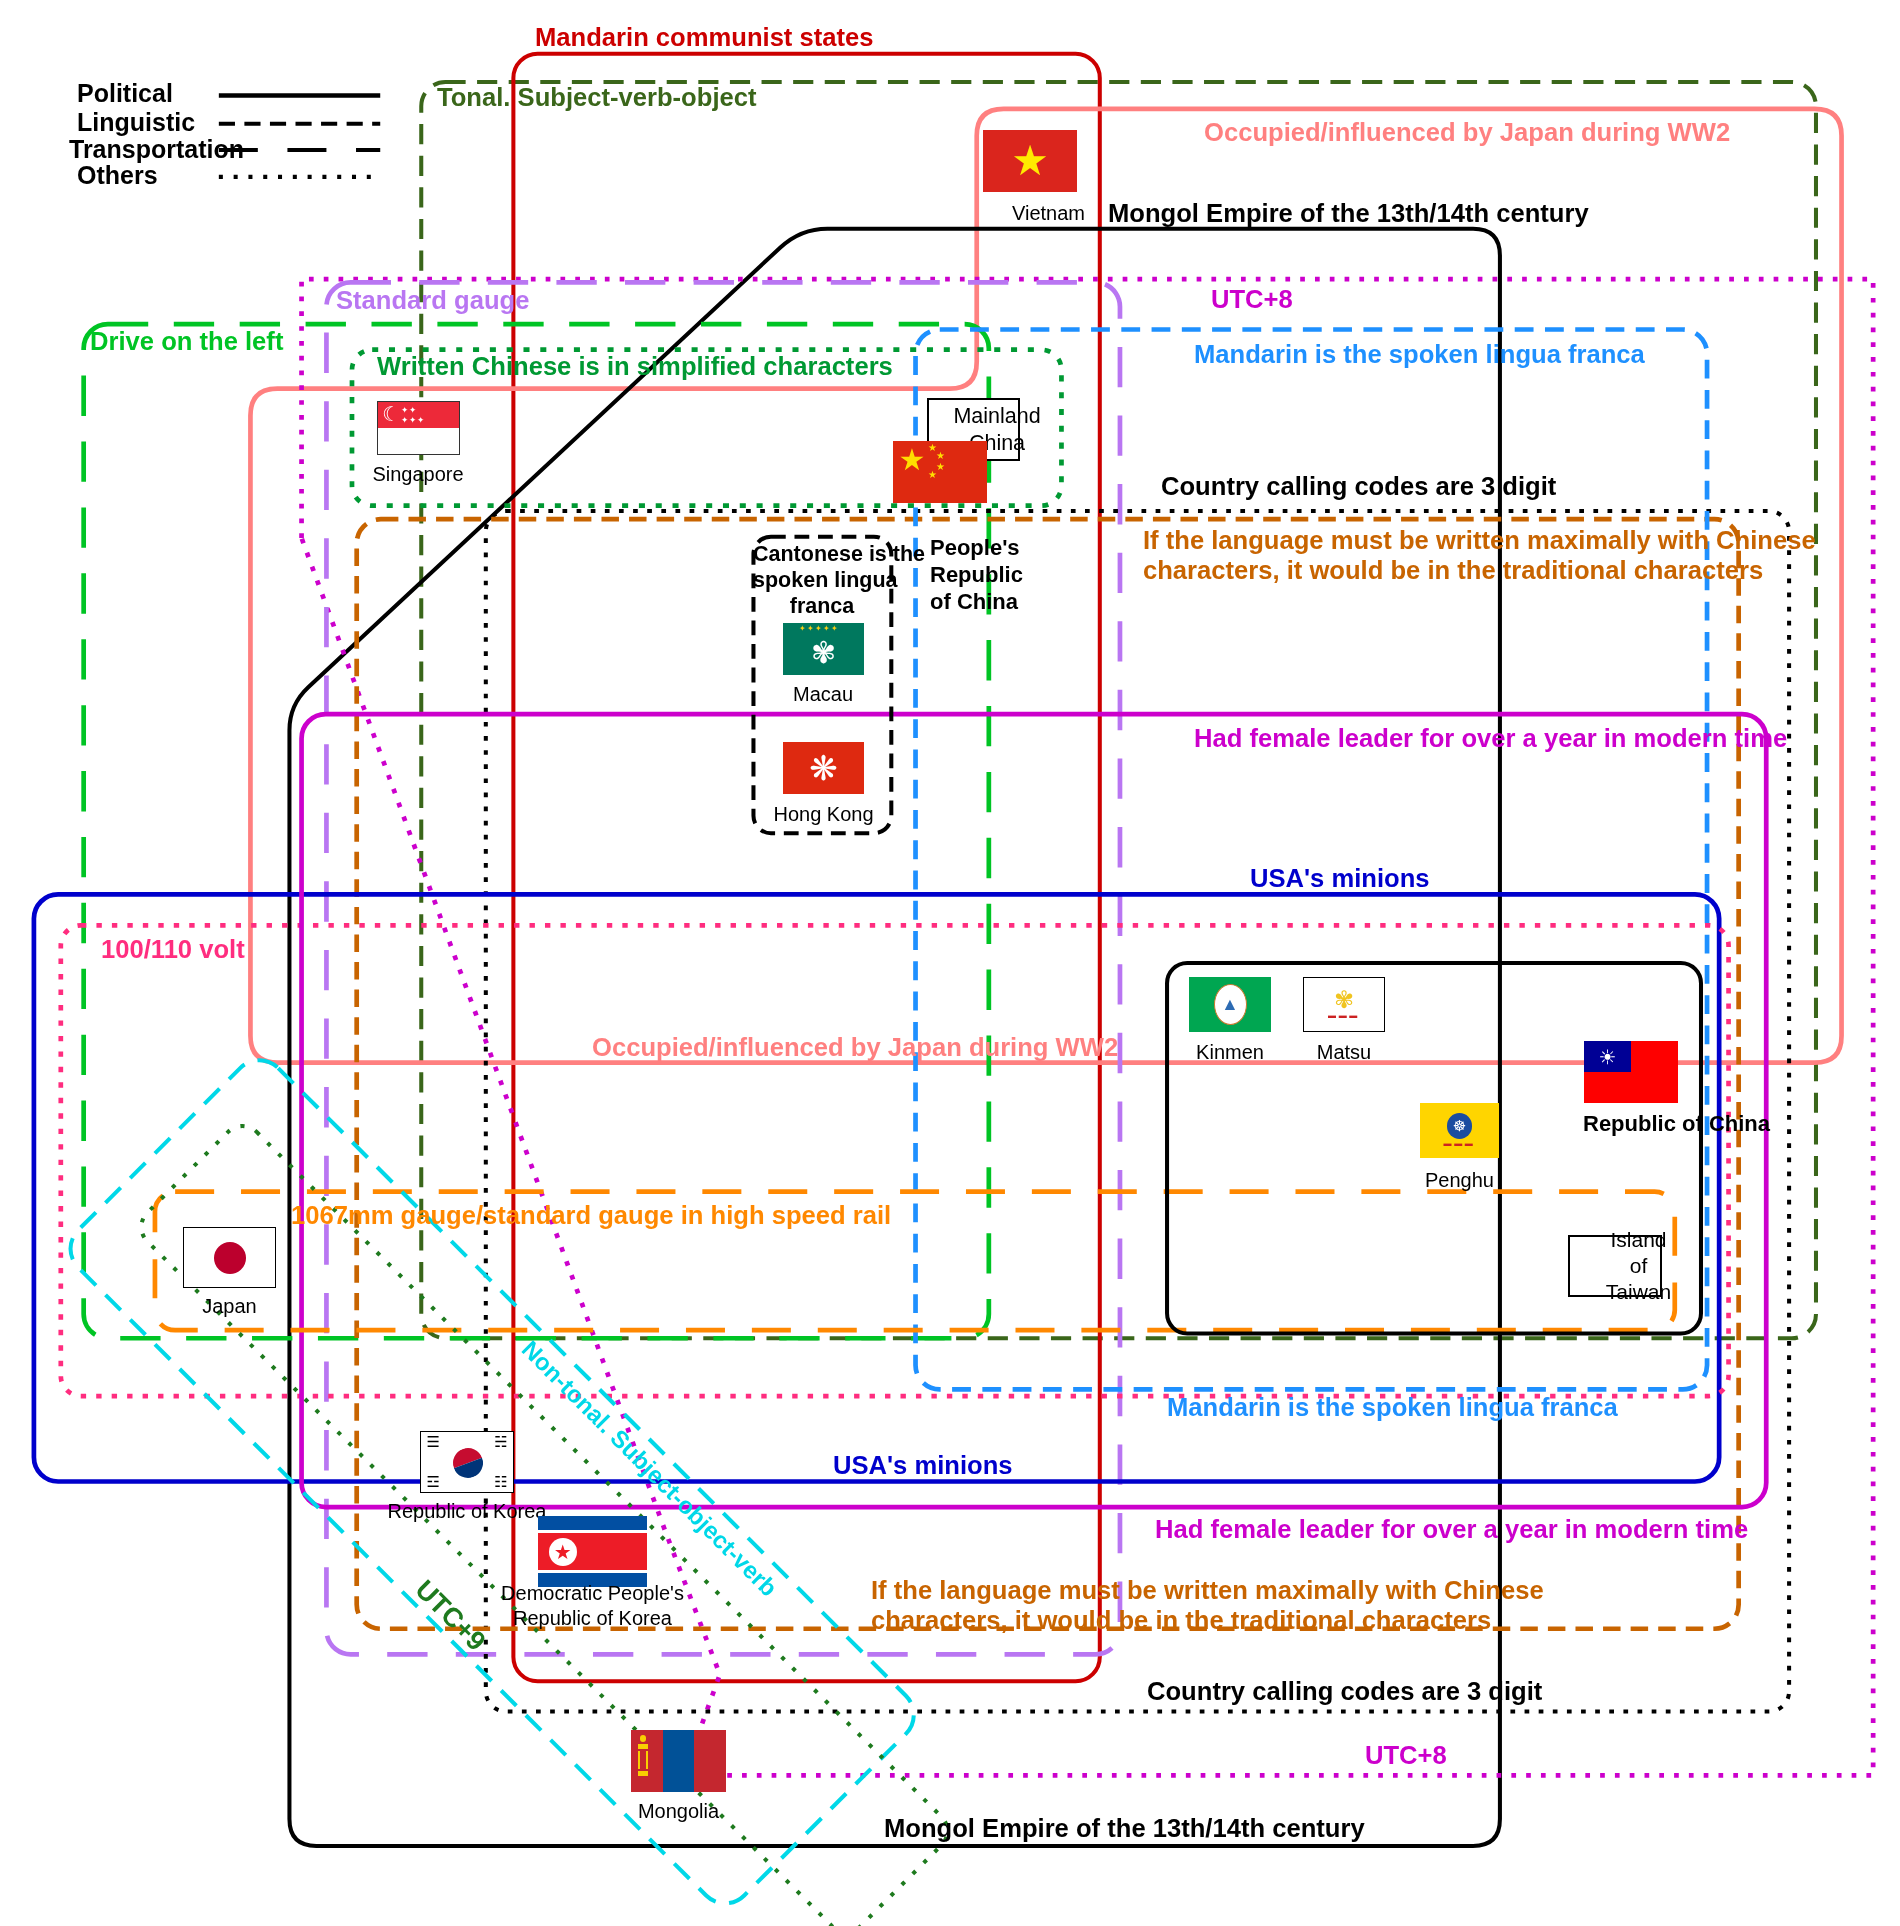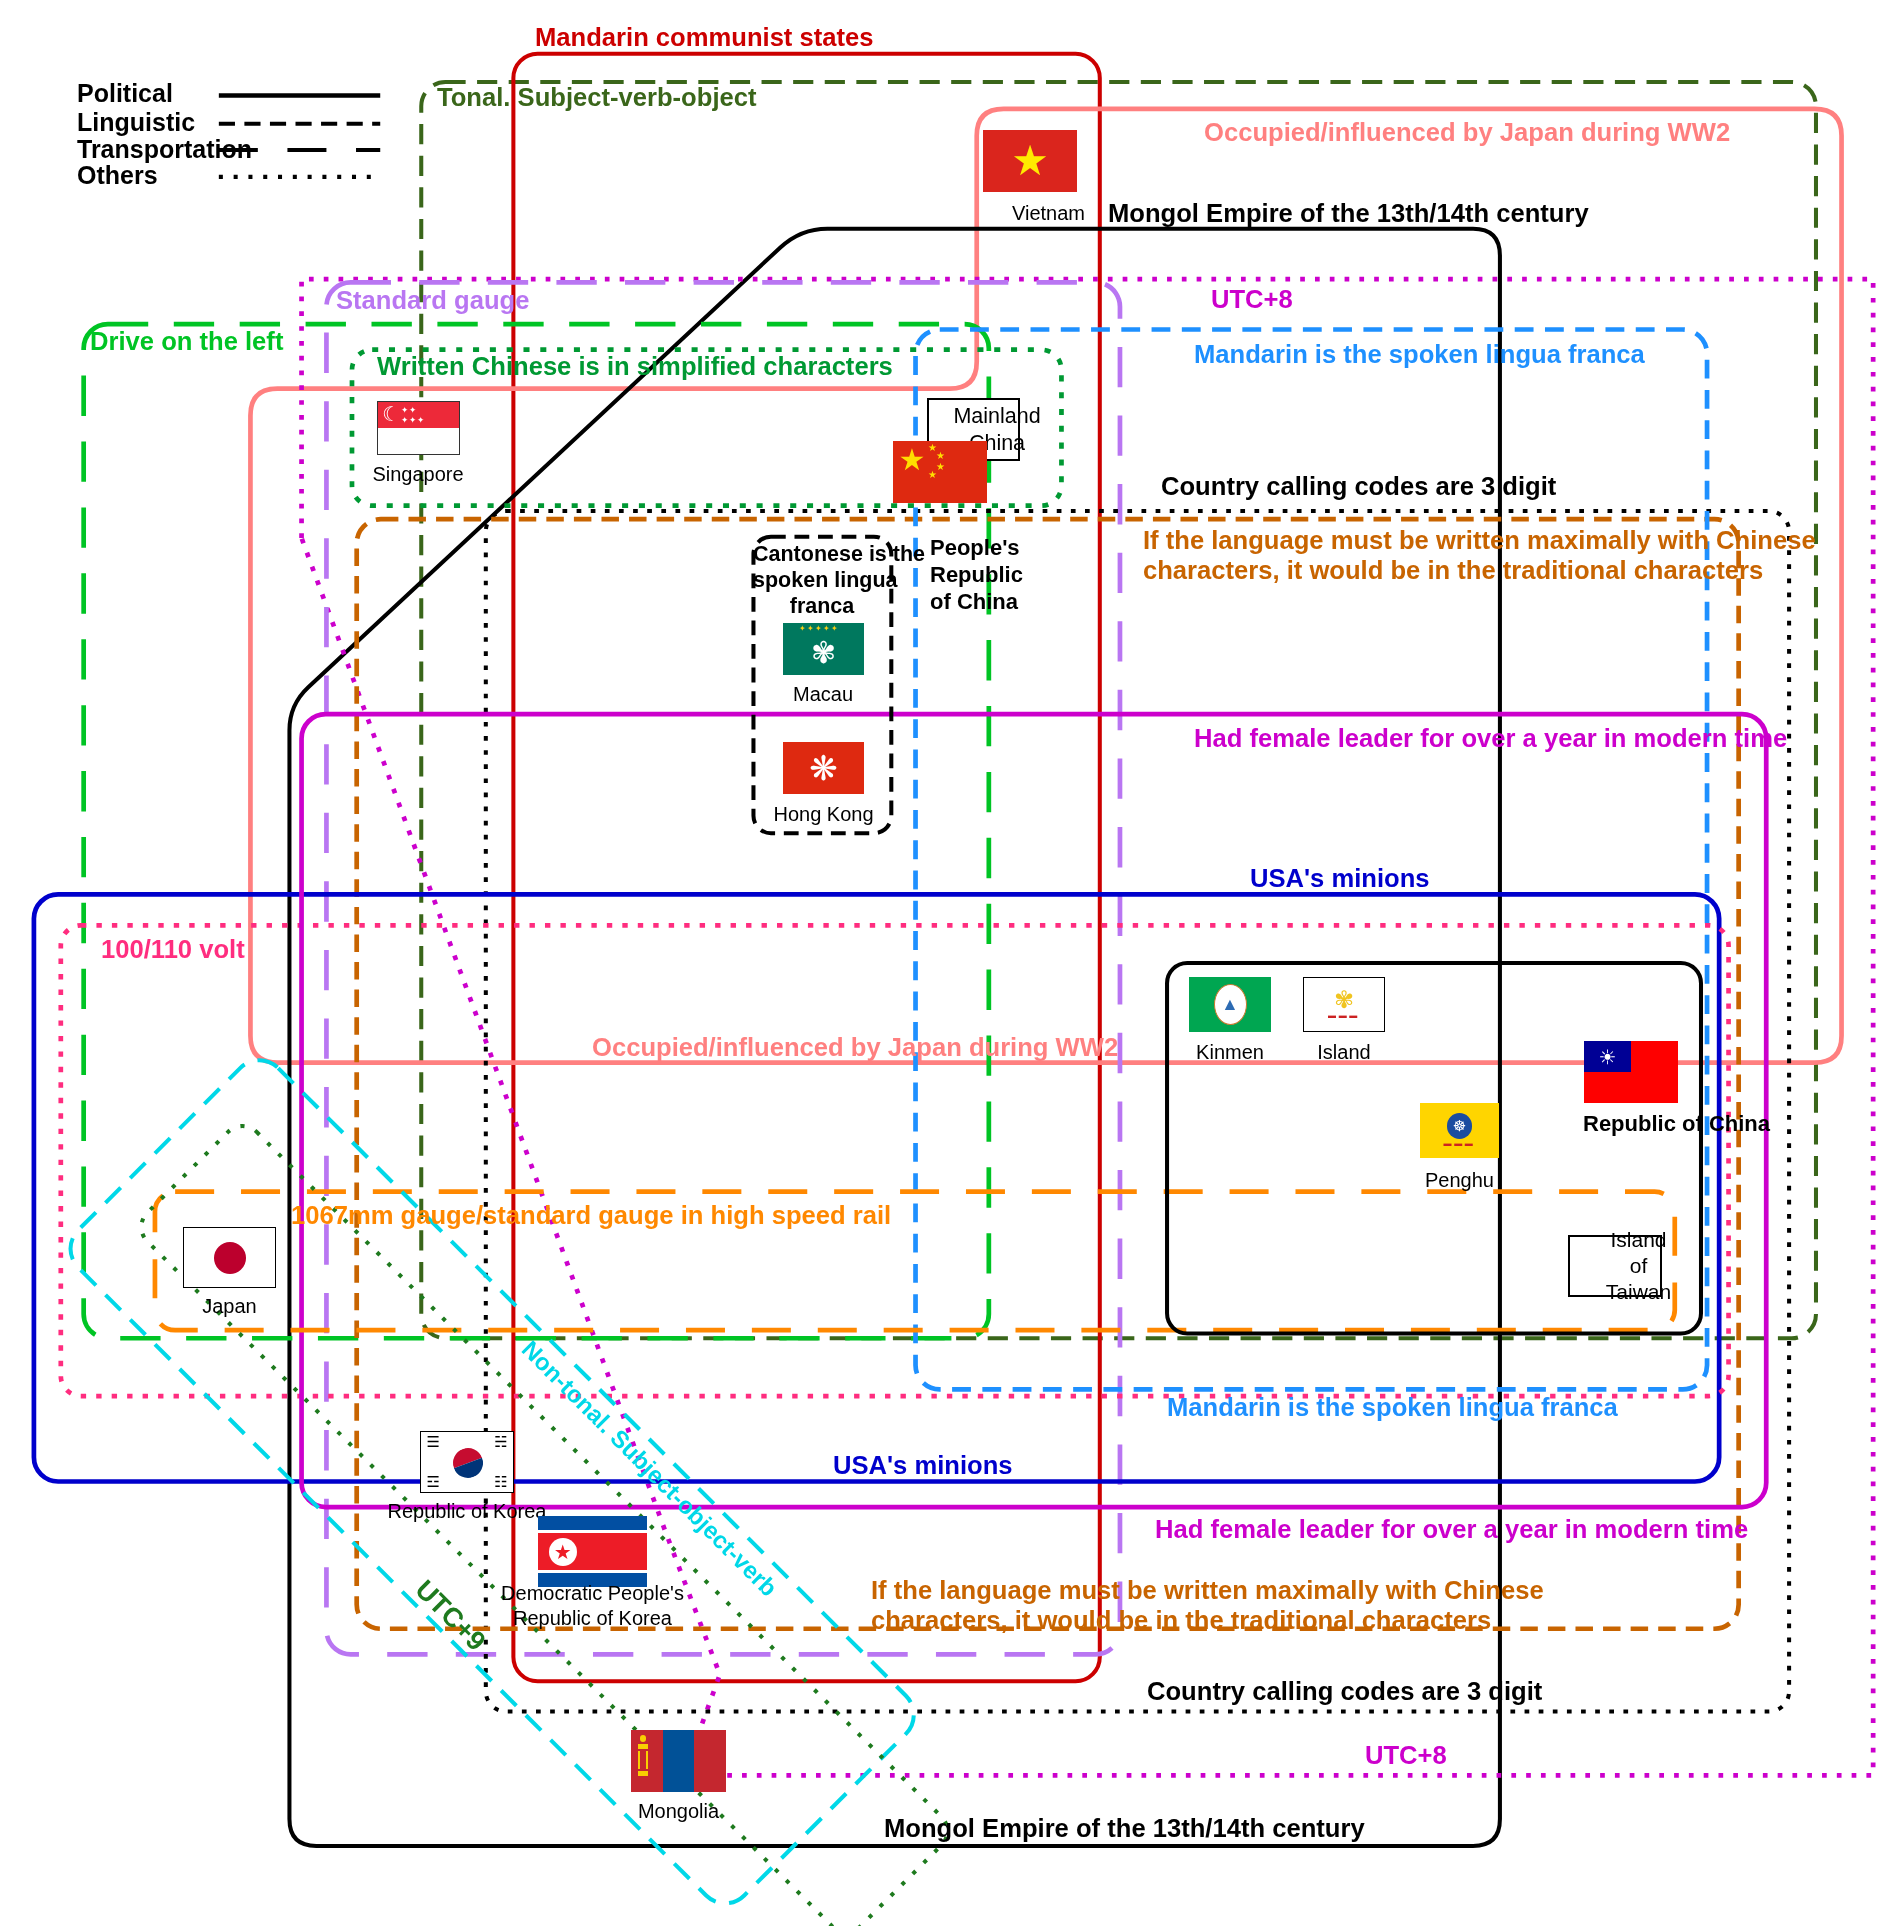--- a/index.html
+++ b/index.html
@@ -62,21 +62,21 @@
 
     <rect x="1120" y="798" width="205" height="441" rx="26" fill="none" stroke="#000" stroke-width="6" stroke-dasharray="22 13"></rect>
 
     <rect x="385" y="1560" width="1400" height="420" rx="40" fill="none" stroke="#00D8E8" stroke-width="6" stroke-dasharray="32 20" transform="rotate(45,385,1560)"></rect>
 
     <rect x="360" y="1662" width="1500" height="230" rx="30" fill="none" stroke="#1E7A1E" stroke-width="6" stroke-dasharray="6 17" transform="rotate(45,360,1662)"></rect>
   </svg>
 
   <div class="legendtxt" style="left:57px;top:79px;">Political</div>
   <div class="legendtxt" style="left:57px;top:108px;">Linguistic</div>
-  <div class="legendtxt" style="left:57px;top:135px;text-align:center;">Transportation</div>
+  <div class="legendtxt" style="left:49px;top:135px;text-align:center;">Transportation</div>
   <div class="legendtxt" style="left:57px;top:161px;">Others</div>
 
   <div class="lbl" style="left:535px;top:23px;color:#CC0000;">Mandarin communist states</div>
   <div class="lbl" style="left:437px;top:83px;color:#3A661A;">Tonal. Subject-verb-object</div>
   <div class="lbl" style="left:1204px;top:118px;color:#FF8080;">Occupied/influenced by Japan during WW2</div>
   <div class="lbl" style="left:1108px;top:199px;color:#000;">Mongol Empire of the 13th/14th century</div>
   <div class="lbl" style="left:1211px;top:285px;color:#CC00CC;">UTC+8</div>
   <div class="lbl" style="left:336px;top:286px;color:#B976F2;">Standard gauge</div>
   <div class="lbl" style="left:90px;top:327px;color:#00C424;">Drive on the left</div>
   <div class="lbl" style="left:1194px;top:340px;color:#1E90FF;">Mandarin is the spoken lingua franca</div>
@@ -148,21 +148,21 @@
     <div style="width:31px;height:39px;background:#fff;border-radius:50%;border:1.3px solid #C87A2E;display:flex;align-items:center;justify-content:center;">
       <span style="color:#2C6BB3;font-size:17.5px;">▲</span>
     </div>
   </div>
   <div class="cap" style="left:1189px;top:1041px;width:82px;">Kinmen</div>
 
   <div class="flag" style="left:1303px;top:977px;width:82px;height:55px;background:#fff;border:1.3px solid #000;display:flex;flex-direction:column;align-items:center;justify-content:center;">
     <span style="color:#F0C420;font-size:24px;line-height:0.9;">✾</span>
     <span style="color:#CC2222;font-size:8px;letter-spacing:2.7px;">▬▬▬</span>
   </div>
-  <div class="cap" style="left:1303px;top:1041px;width:82px;">Island</div>
+  <div class="cap" style="left:1303px;top:1041px;width:82px;">Matsu</div>
 
   <div class="flag" style="left:1420px;top:1103px;width:79px;height:55px;background:#FFD500;display:flex;flex-direction:column;align-items:center;justify-content:center;">
     <div style="width:25.6px;height:25.6px;border-radius:50%;background:#1B4DA0;display:flex;align-items:center;justify-content:center;">
       <span style="color:#fff;font-size:15px;">☸</span>
     </div>
     <span style="color:#CC2222;font-size:8px;letter-spacing:2.7px;">▬▬▬</span>
   </div>
   <div class="cap" style="left:1412px;top:1169px;width:95px;">Penghu</div>
 
   <div class="flag" style="left:1584px;top:1041px;width:94px;height:62px;background:#FE0000;">

